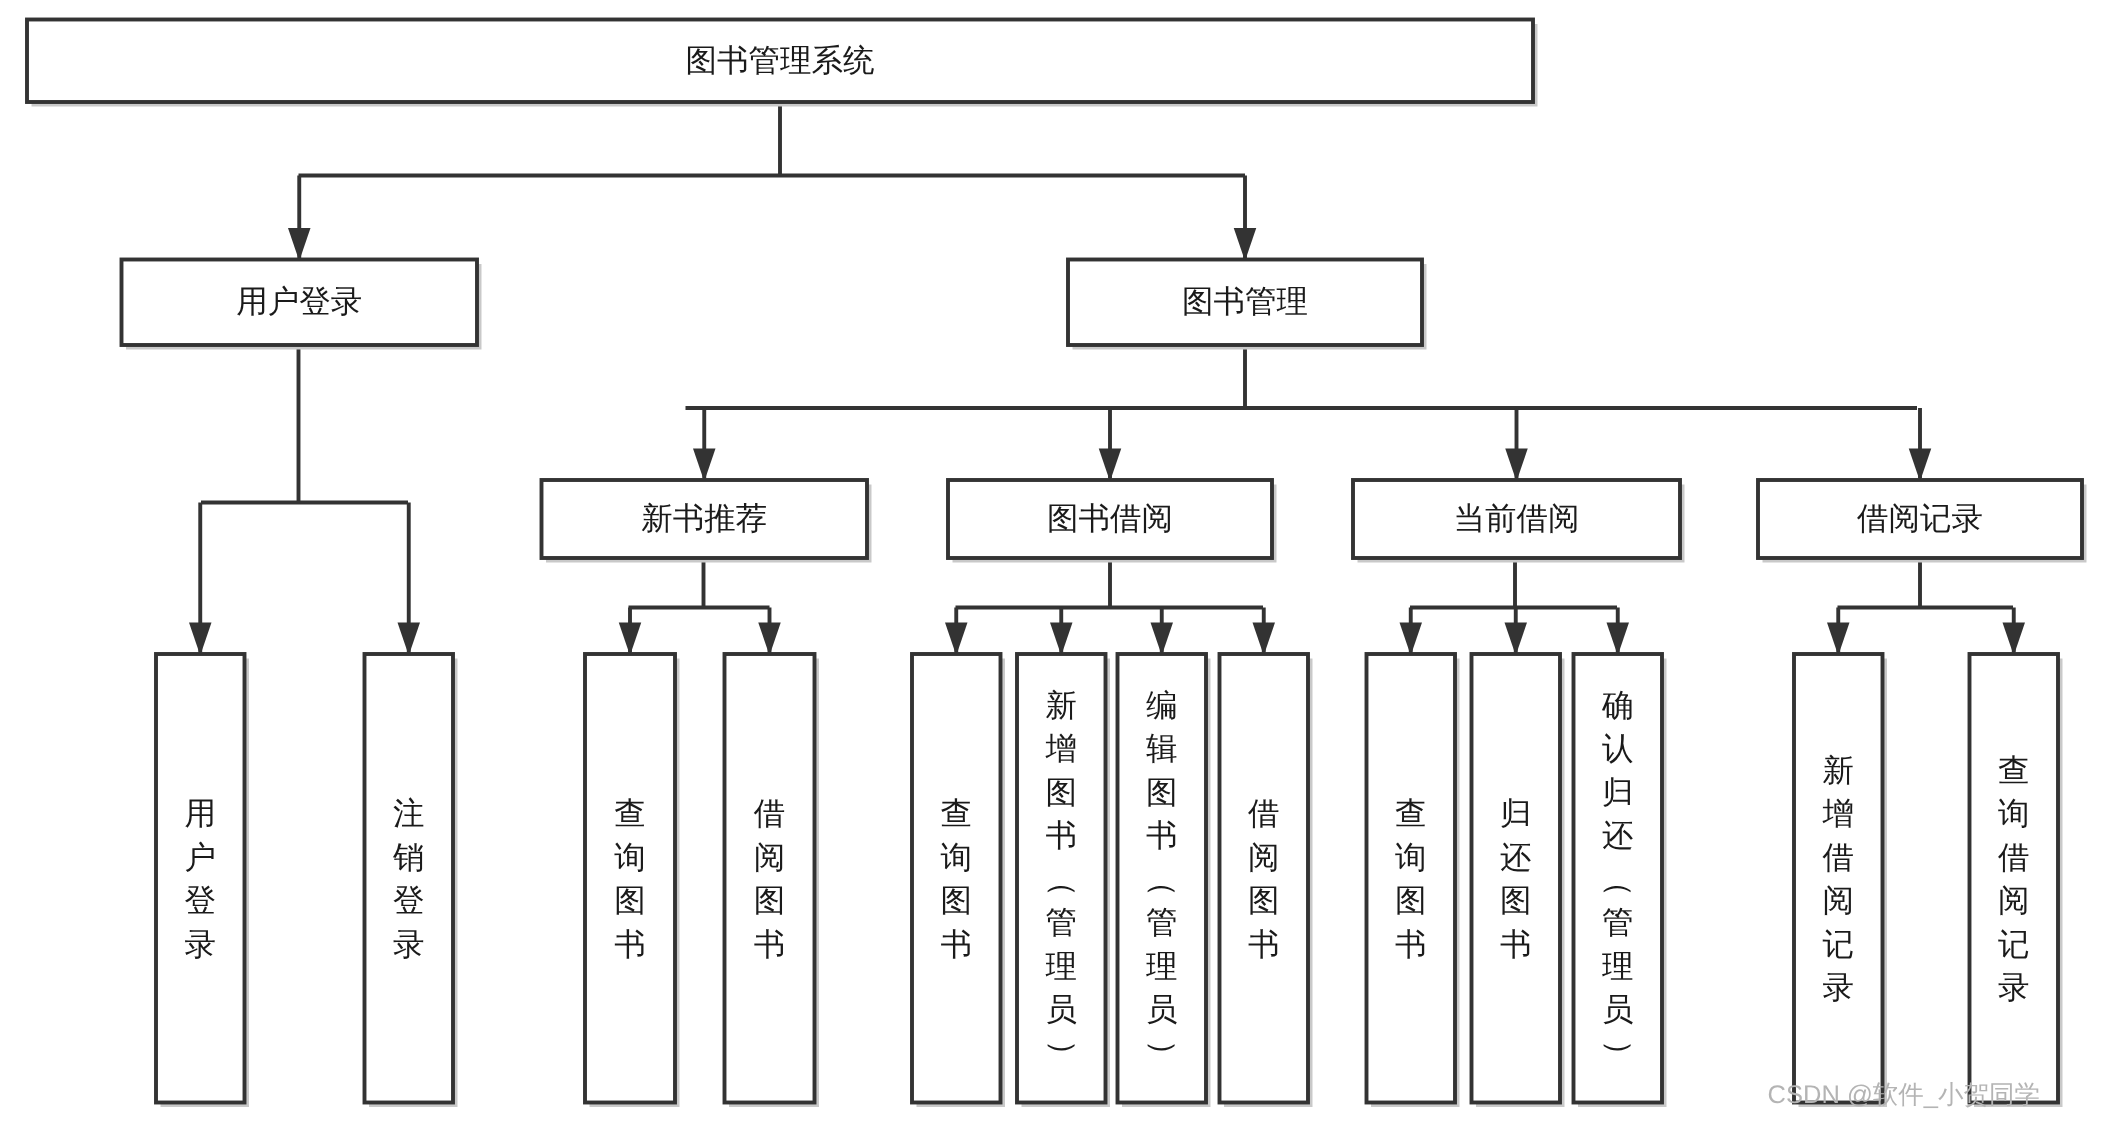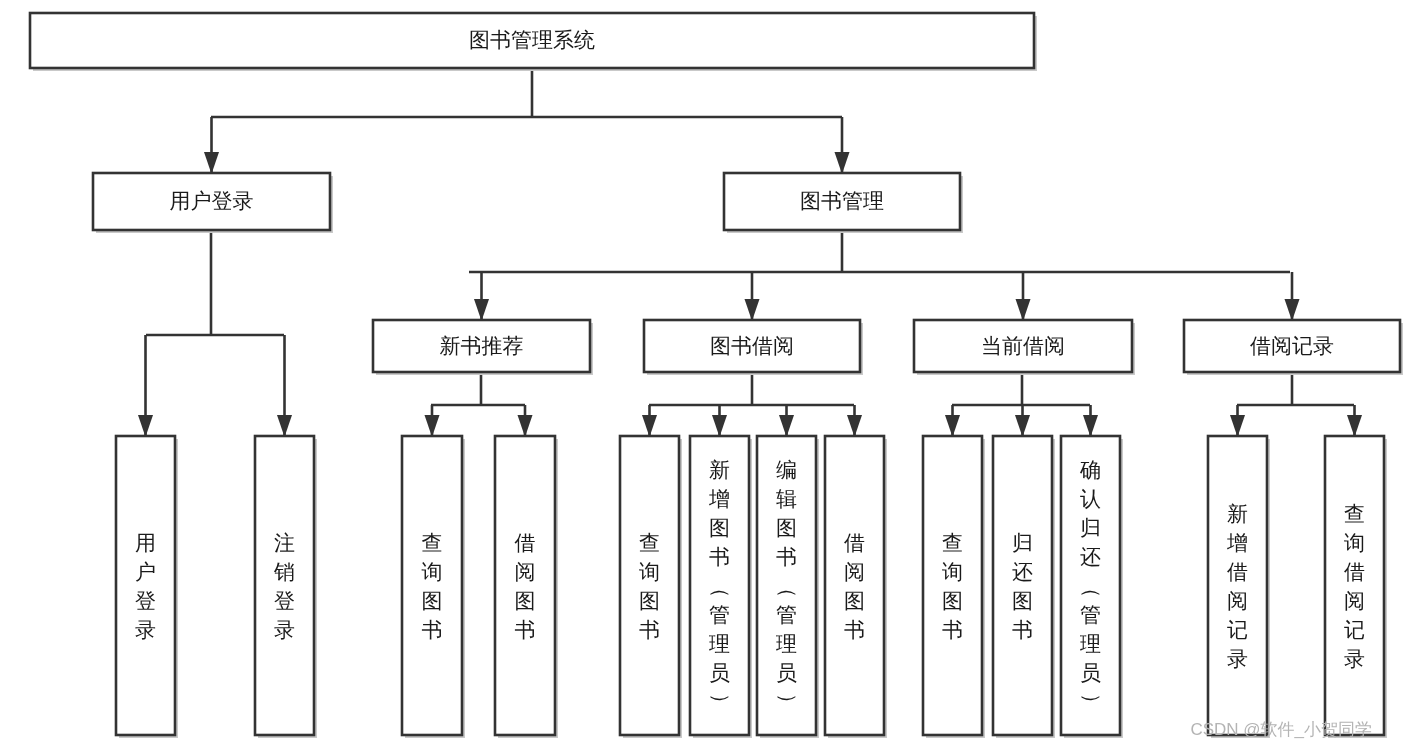--- a/index.html
+++ b/index.html
@@ -9,21 +9,21 @@
   }
   body {
     width: 1405px;
     height: 747px;
     font-family: "Liberation Sans", "DejaVu Sans", sans-serif;
     overflow: hidden;
     position: relative;
   }
   #diagram-root {
     position: absolute;
-    left: 12px;
+    left: 0;
     top: 0;
     width: 1372px;
     height: 747px;
   }
   svg#chart-svg {
     display: block;
     width: 1405px;
     height: 747px;
   }
   .node-box {

